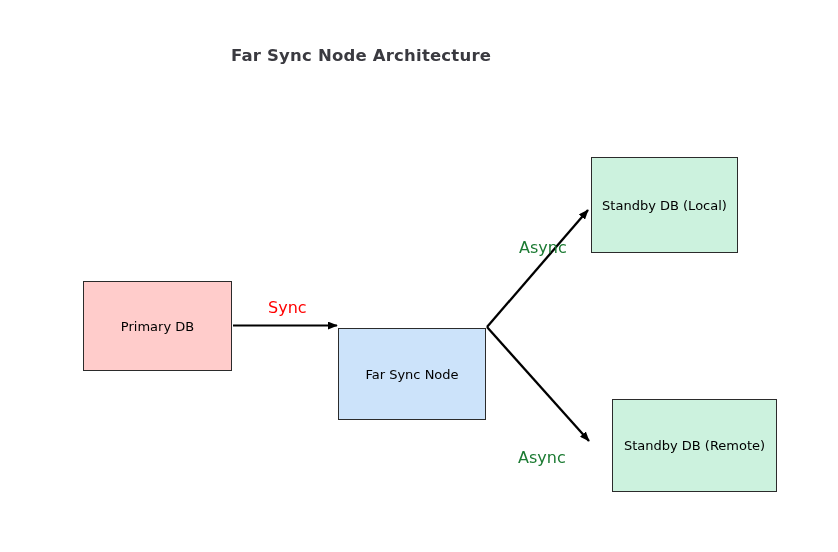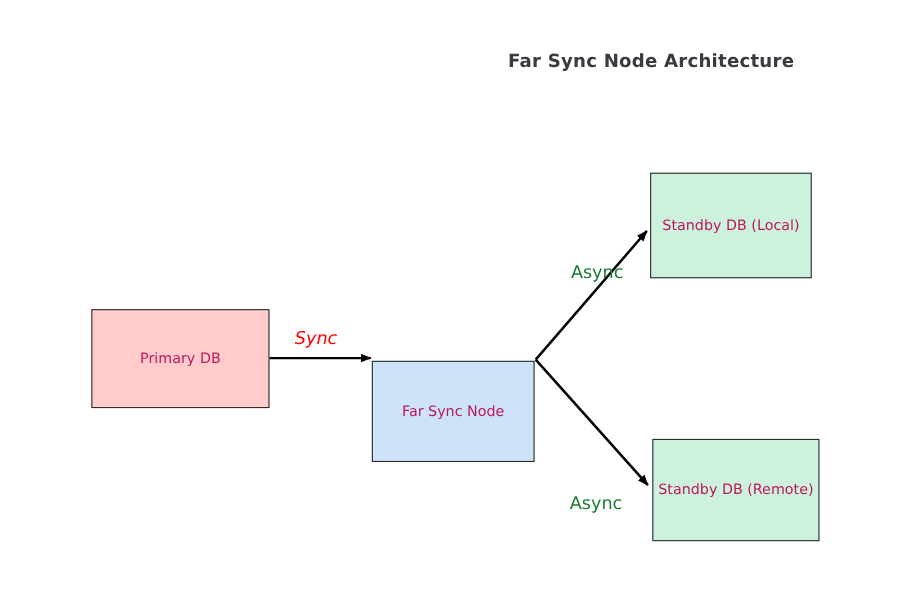--- a/index.html
+++ b/index.html
@@ -20,77 +20,76 @@
     left: 0; top: 0;
     width: 838px;
     height: 552px;
   }
   
   .diagram-title {
     position: absolute;
     left: 0;
     top: 46px;
     width: 722px;
-    text-align: right;
+    text-align: center;
     font-family: "DejaVu Sans", sans-serif;
     font-size: 16.5px;
     font-weight: bold;
     color: #3a3a40;
     letter-spacing: 0.2px;
     white-space: nowrap;
   }
   
   .node {
     position: absolute;
     box-sizing: border-box;
     border: 1.6px solid #2b2b2b;
     display: flex;
     align-items: center;
     justify-content: center;
   }
   .node-label {
     font-family: "DejaVu Sans", sans-serif;
     font-size: 13px;
-    color: #be185d;
+    color: #000000;
     white-space: nowrap;
     line-height: 1;
   }
   #node-primary-db {
     left: 83px;  top: 281px;
-    width: 162px; height: 90px;
+    width: 149px; height: 90px;
     background: #ffcccb;
   }
   #node-far-sync {
     left: 338px; top: 283px;
     width: 148px; height: 92px;
     background: #cce3fa;
     margin-top: 45px;
   }
   #node-standby-local {
     left: 591px; top: 157px;
     width: 147px; height: 96px;
     background: #ccf2de;
   }
   #node-standby-remote {
-    left: 593px; top: 399px;
-    width: 152px; height: 93px;
+    left: 612px; top: 399px;
+    width: 165px; height: 93px;
     background: #ccf2de;
   }
   
   .edge-label {
     position: absolute;
     font-family: "DejaVu Sans", sans-serif;
     font-size: 16px;
     white-space: nowrap;
     line-height: 1;
   }
   #edge-label-sync {
     left: 268px; top: 300px;
     color: #ff0000;
-    font-style: italic;
   }
   #edge-label-async-local {
     left: 519px; top: 240px;
     color: #1b7a32;
   }
   #edge-label-async-remote {
     left: 518px; top: 450px;
     color: #1b7a32;
   }
 </style>

